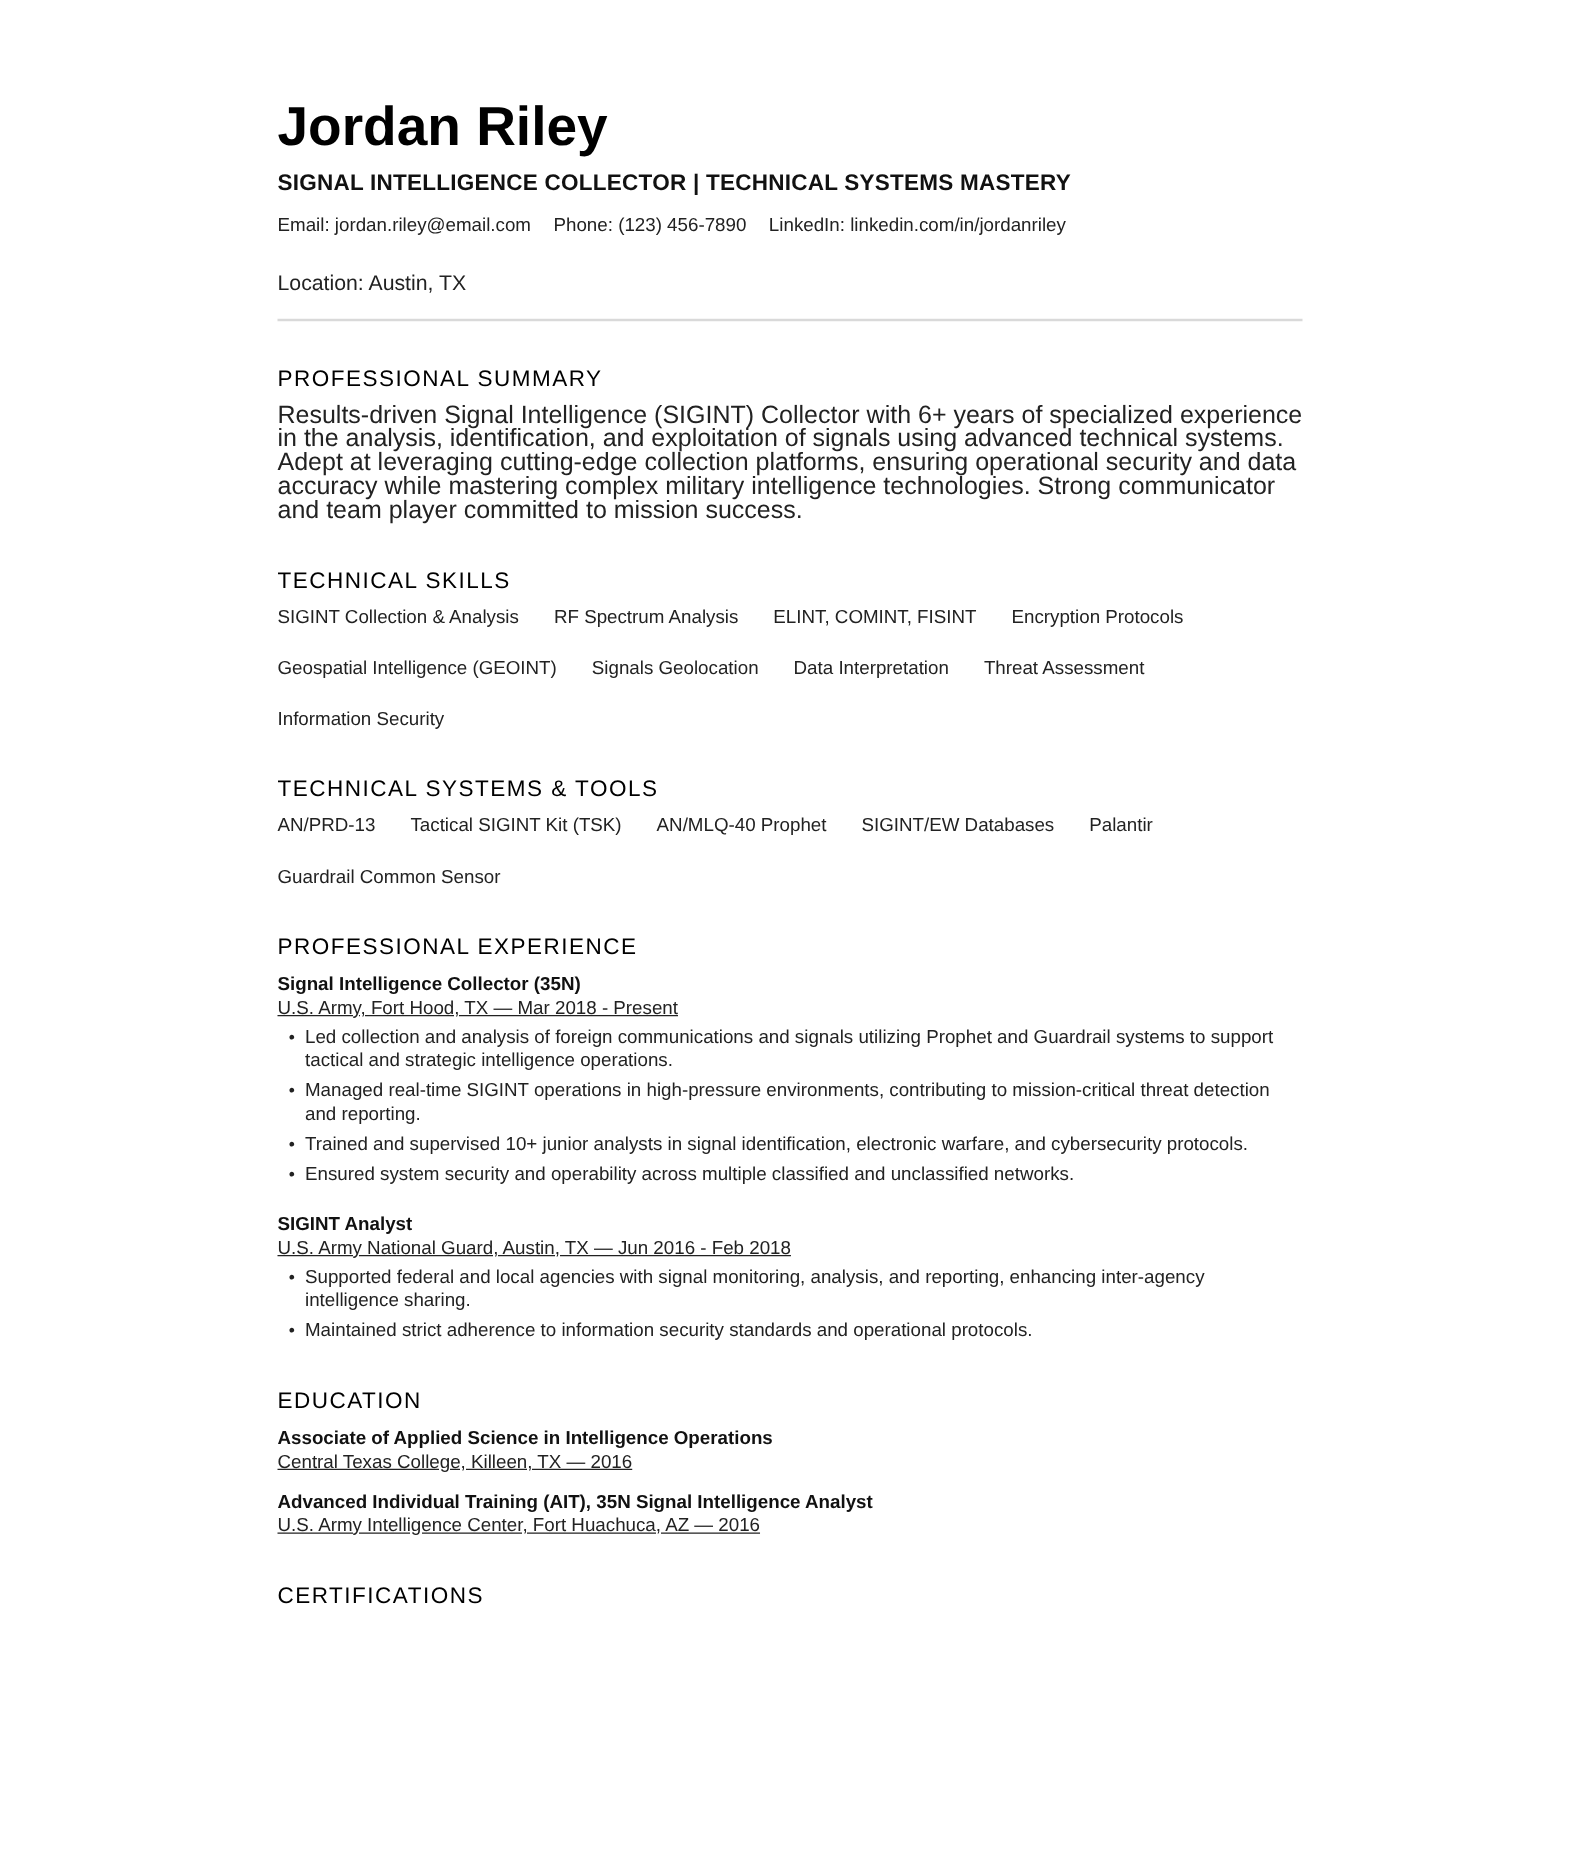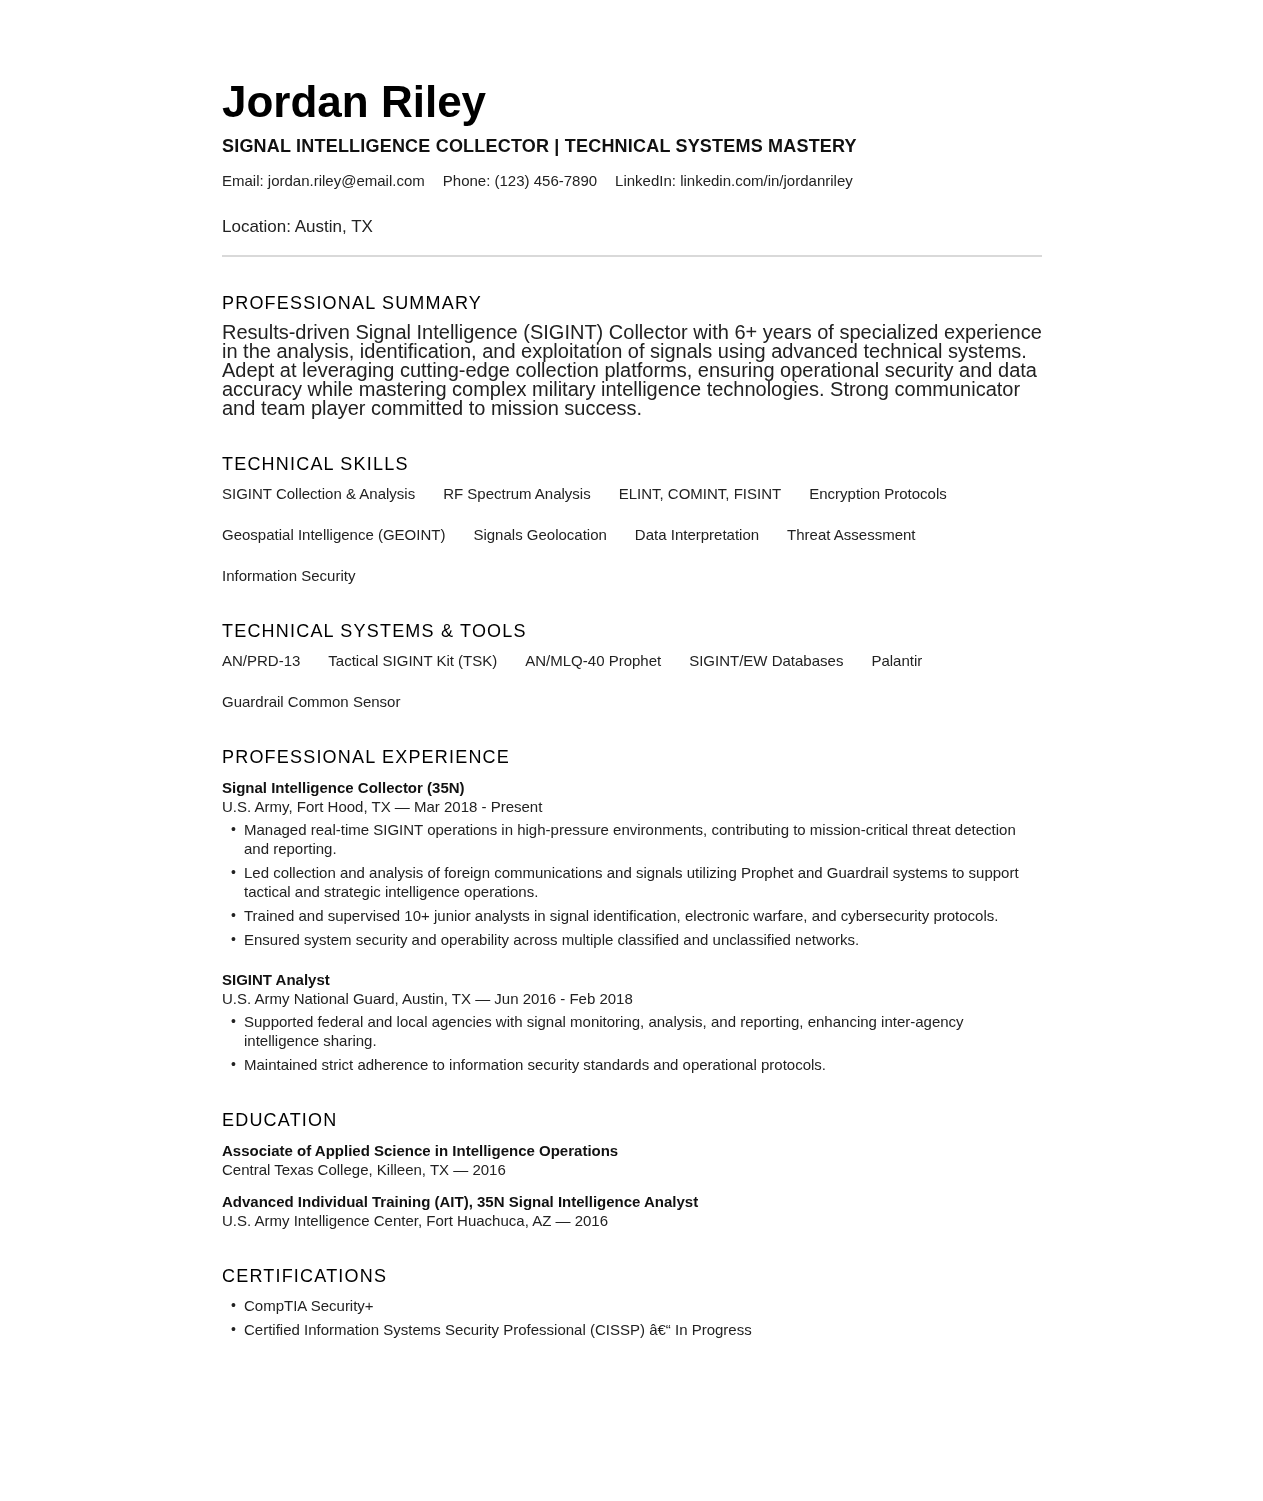--- a/index.html
+++ b/index.html
@@ -77,20 +77,21 @@
   .job + .job { margin-top: 21px; }
   .job-title, .edu-degree {
     font-size: 15px;
     font-weight: bold;
     line-height: 19px;
     color: #111111;
   }
   .job-meta, .edu-meta {
     font-size: 15px;
     line-height: 19px;
+    text-decoration: underline;
   }
   ul.bullets {
     margin: 4px 0 0 0;
     padding: 0 0 0 22px;
     list-style: none;
   }
   ul.bullets li {
     position: relative;
     font-size: 15px;
     line-height: 19px;
@@ -175,23 +176,23 @@
   </section>
 
   <section>
     <h2 class="section-heading">PROFESSIONAL EXPERIENCE</h2>
 
     <div class="job">
       <div class="job-title">Signal Intelligence Collector (35N)</div>
       <div class="job-meta">U.S. Army, Fort Hood, TX — Mar 2018 - Present</div>
       <ul class="bullets">
 
+          <li>Led collection and analysis of foreign communications and signals utilizing Prophet and Guardrail systems to support tactical and strategic intelligence operations.</li>
+
           <li>Managed real-time SIGINT operations in high-pressure environments, contributing to mission-critical threat detection and reporting.</li>
-
-          <li>Led collection and analysis of foreign communications and signals utilizing Prophet and Guardrail systems to support tactical and strategic intelligence operations.</li>
 
           <li>Trained and supervised 10+ junior analysts in signal identification, electronic warfare, and cybersecurity protocols.</li>
 
           <li>Ensured system security and operability across multiple classified and unclassified networks.</li>
         </ul>
     </div>
 
     <div class="job">
       <div class="job-title">SIGINT Analyst</div>
       <div class="job-meta">U.S. Army National Guard, Austin, TX — Jun 2016 - Feb 2018</div>
@@ -213,21 +214,15 @@
     </div>
 
     <div class="edu-entry">
       <div class="edu-degree">Advanced Individual Training (AIT), 35N Signal Intelligence Analyst</div>
       <div class="edu-meta">U.S. Army Intelligence Center, Fort Huachuca, AZ — 2016</div>
     </div>
   </section>
 
   <section>
     <h2 class="section-heading">CERTIFICATIONS</h2>
-    <ul class="bullets" style="margin-top:9px;">
-
-        <li>CompTIA Security+</li>
-
-        <li>Certified Information Systems Security Professional (CISSP) â€“ In Progress</li>
-      </ul>
   </section>
 
 </div>
 
 </body></html>

